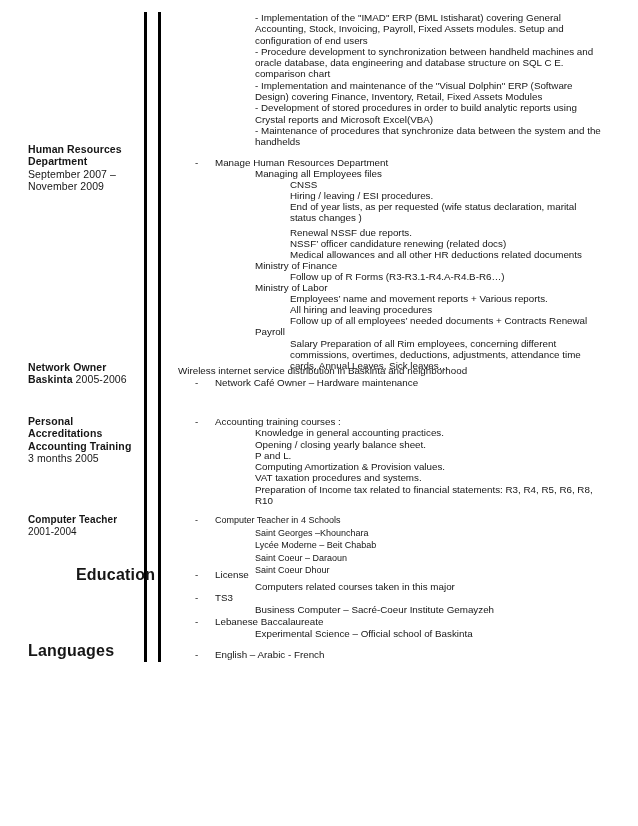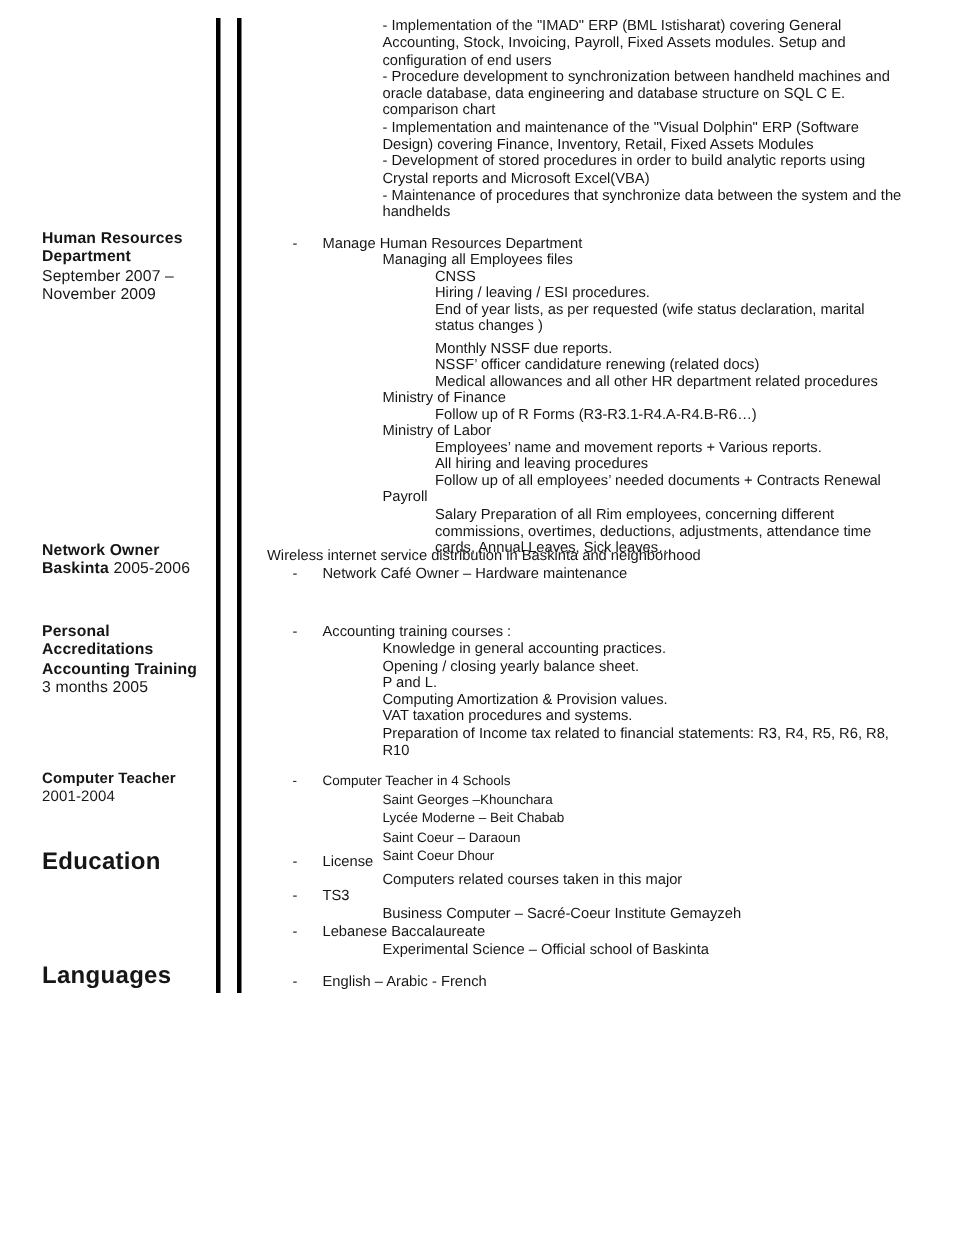--- a/index.html
+++ b/index.html
@@ -28,41 +28,41 @@
   .indent-l2 { padding-left:85px; }
   .indent-l3 { padding-left:120px; }
 </style>
 </head>
 <body>
 
 <div id="page" style="background: rgb(255, 255, 255); color: rgb(22, 22, 22);">
   <div id="vline-a" class="vline" style="background: rgb(0, 0, 0);"></div>
   <div id="vline-b" class="vline" style="background: rgb(0, 0, 0);"></div>
   <div id="sidebar">
-      <div class="side-entry" style="top: 153px;">
+      <div class="side-entry" style="top: 143px;">
         <div><span class="b">Human Resources</span></div>
         <div><span class="b">Department</span></div>
         <div><span>September 2007 –</span></div>
         <div><span>November 2009</span></div>
       </div>
       <div class="side-entry" style="top: 361px;">
         <div><span class="b">Network Owner</span></div>
         <div><span class="b">Baskinta</span><span> 2005-2006</span></div>
       </div>
       <div class="side-entry" style="top: 415px;">
         <div><span class="b">Personal</span></div>
         <div><span class="b">Accreditations</span></div>
         <div><span class="b">Accounting Training</span></div>
         <div><span>3 months 2005</span></div>
       </div>
       <div class="side-entry small" style="top: 514px;">
         <div><span class="b">Computer Teacher</span></div>
         <div><span>2001-2004</span></div>
       </div>
-      <div class="side-entry heading" style="top: 566px;">
+      <div class="side-entry heading" style="top: 566px; margin-left: 48px;">
         <div><span class="b">Education</span></div>
       </div>
       <div class="side-entry heading" style="top: 642px;">
         <div><span class="b">Languages</span></div>
       </div>
     </div>
   <div id="main">
       <div class="section" style="top: 12px; line-height: 11.3px;">
         <div class="ln indent-l2">- Implementation of the "IMAD" ERP (BML Istisharat) covering General</div>
         <div class="ln indent-l2">Accounting, Stock, Invoicing, Payroll, Fixed Assets modules. Setup and</div>
@@ -77,23 +77,23 @@
         <div class="ln indent-l2">- Maintenance of procedures that synchronize data between the system and the</div>
         <div class="ln indent-l2">handhelds</div>
       </div>
       <div class="section" style="top: 157px; line-height: 11.1px;">
         <div class="ln indent-bullet"><span class="dash">-</span><span>Manage Human Resources Department</span></div>
         <div class="ln indent-l2">Managing all Employees files</div>
         <div class="ln indent-l3">CNSS</div>
         <div class="ln indent-l3">Hiring / leaving / ESI procedures.</div>
         <div class="ln indent-l3">End of year lists, as per requested (wife status declaration, marital</div>
         <div class="ln indent-l3">status changes )</div>
-        <div class="ln indent-l3" style="margin-top: 3px;">Monthly NSSF due reports.</div>
+        <div class="ln indent-l3" style="margin-top: 3px;">Renewal NSSF due reports.</div>
         <div class="ln indent-l3">NSSF’ officer candidature renewing (related docs)</div>
-        <div class="ln indent-l3">Medical allowances and all other HR department related procedures</div>
+        <div class="ln indent-l3">Medical allowances and all other HR deductions related documents</div>
         <div class="ln indent-l2">Ministry of Finance</div>
         <div class="ln indent-l3">Follow up of R Forms (R3-R3.1-R4.A-R4.B-R6…)</div>
         <div class="ln indent-l2">Ministry of Labor</div>
         <div class="ln indent-l3">Employees’ name and movement reports + Various reports.</div>
         <div class="ln indent-l3">All hiring and leaving procedures</div>
         <div class="ln indent-l3">Follow up of all employees’ needed documents + Contracts Renewal</div>
         <div class="ln indent-l2">Payroll</div>
         <div class="ln indent-l3">Salary Preparation of all Rim employees, concerning different</div>
         <div class="ln indent-l3">commissions, overtimes, deductions, adjustments, attendance time</div>
         <div class="ln indent-l3">cards, Annual Leaves, Sick leaves…</div>

